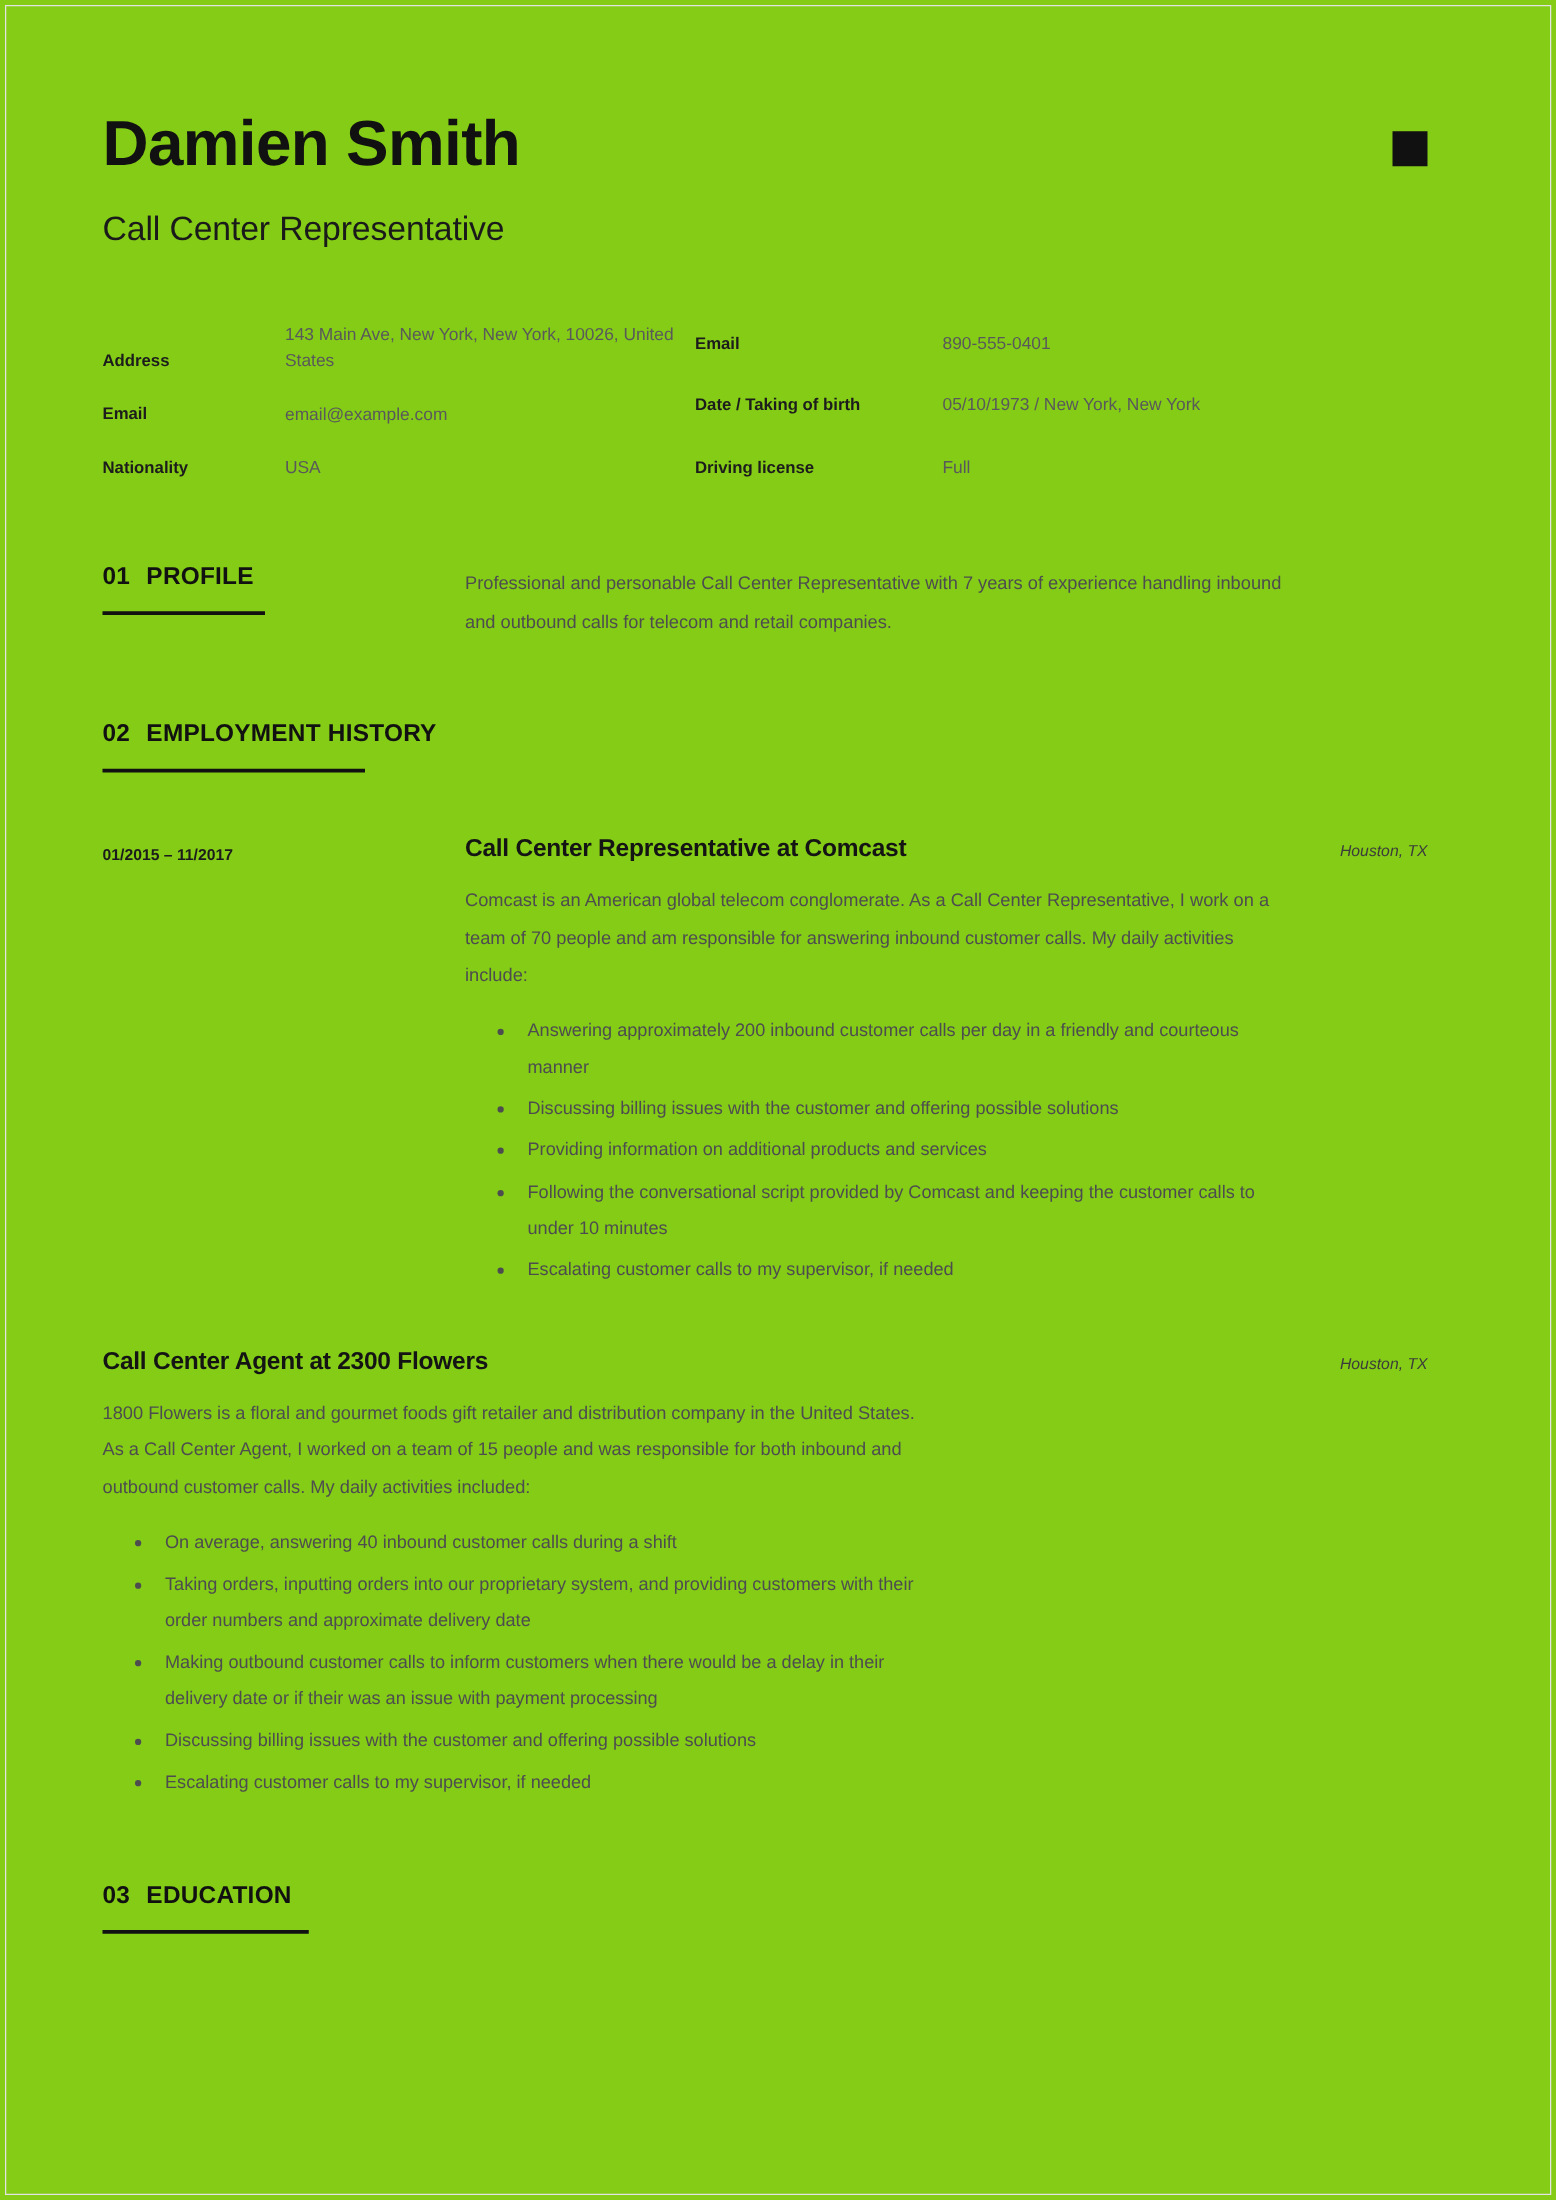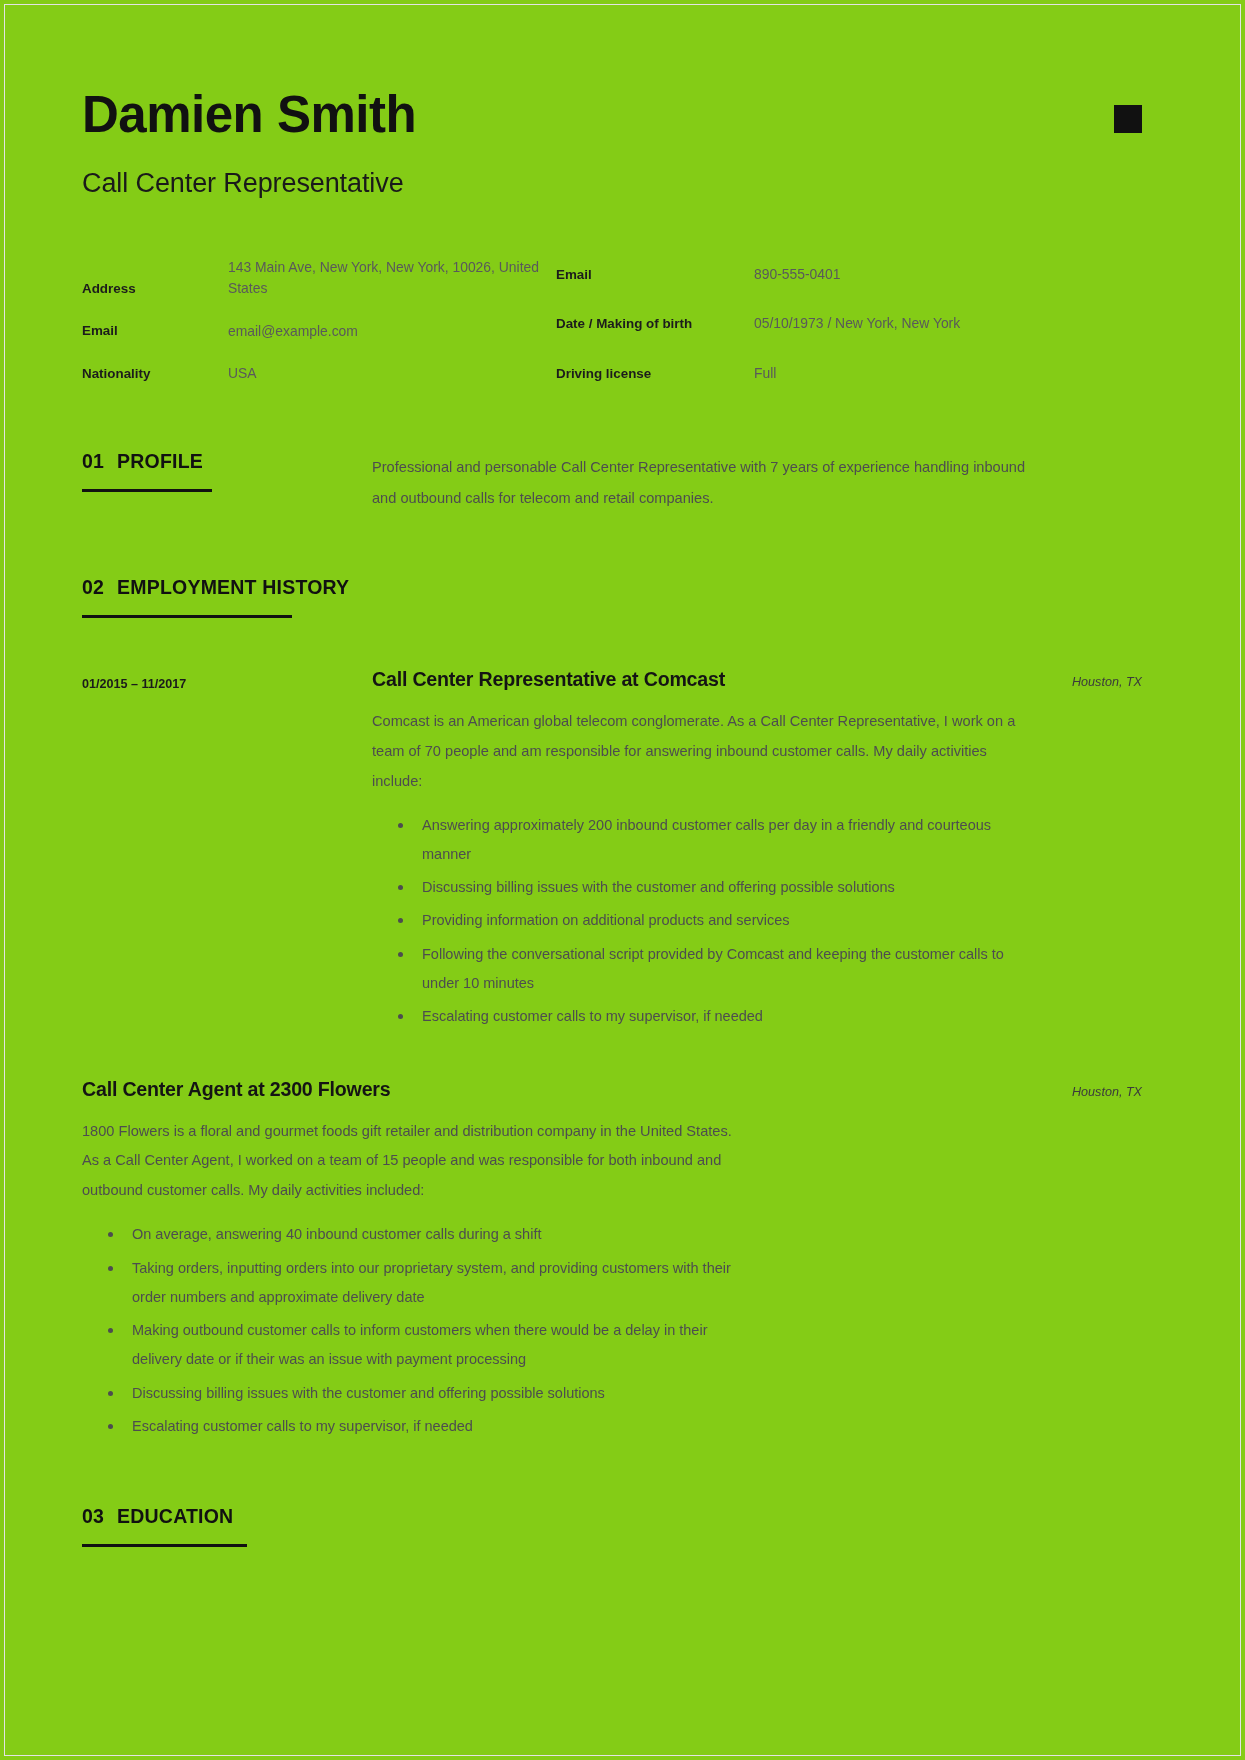--- a/index.html
+++ b/index.html
@@ -216,21 +216,21 @@
         <div class="c-label">Address</div>
         <div class="c-value">143 Main Ave, New York, New York, 10026, United States</div>
         <div class="c-label">Email</div>
         <div class="c-value">email@example.com</div>
         <div class="c-label">Nationality</div>
         <div class="c-value">USA</div>
       </div>
       <div class="contact-col right">
         <div class="c-label">Email</div>
         <div class="c-value">890-555-0401</div>
-        <div class="c-label">Date / Making of birth</div>
+        <div class="c-label">Date / Taking of birth</div>
         <div class="c-value">05/10/1973 / New York, New York</div>
         <div class="c-label">Driving license</div>
         <div class="c-value">Full</div>
       </div>
     </div>
 
     <div class="section">
       <div class="section-head">
         <div class="section-title">
           <span class="num">01</span><span>PROFILE</span>

